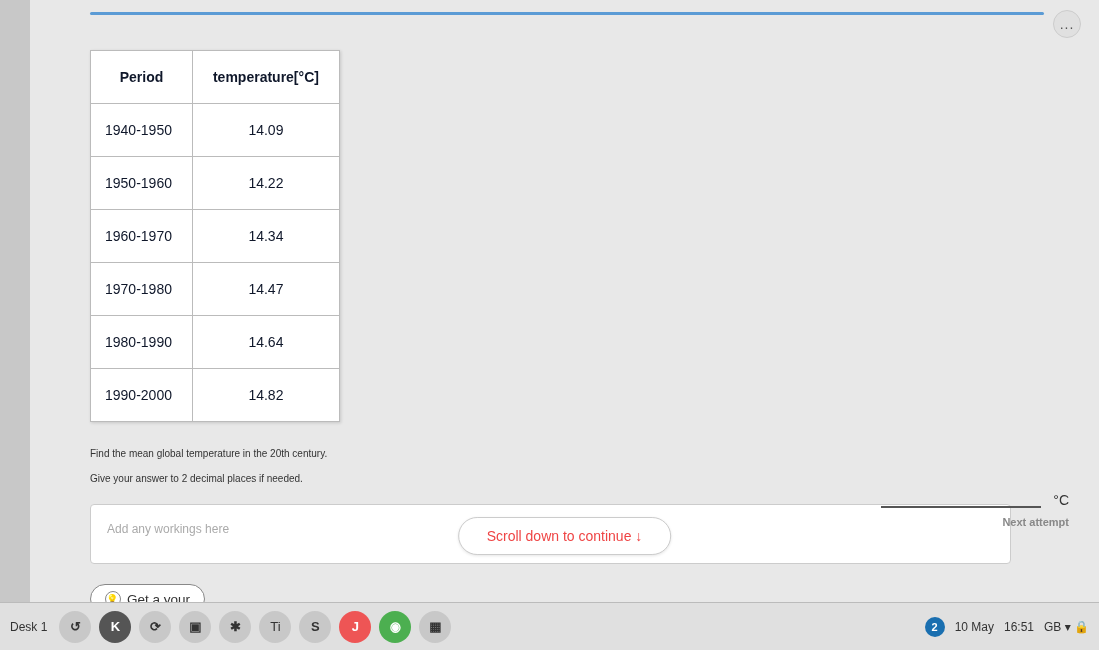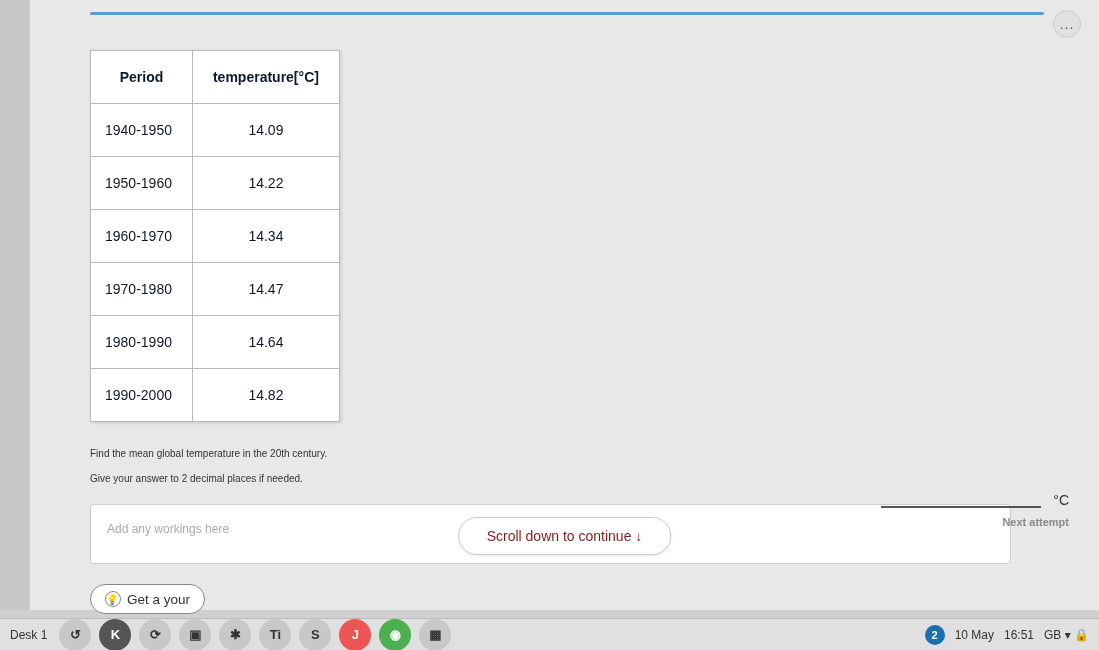--- a/index.html
+++ b/index.html
@@ -138,21 +138,21 @@
     .scroll-btn {
       position: absolute;
       bottom: 55px;
       left: 50%;
       transform: translateX(-50%);
       background: white;
       border: 1.5px solid #ccc;
       border-radius: 24px;
       padding: 10px 28px;
       font-size: 14px;
-      color: #7f1d1d;
+      color: #ef4444;
       cursor: pointer;
       display: flex;
       align-items: center;
       gap: 6px;
       box-shadow: 0 1px 3px rgba(0,0,0,0.1);
     }
 
     
     .three-dots {
       position: absolute;
@@ -171,21 +171,21 @@
       color: #555;
       letter-spacing: 1px;
     }
 
     
     .taskbar {
       position: absolute;
       bottom: 0;
       left: 0;
       right: 0;
-      height: 32px;
+      height: 48px;
       background: #e0e0e0;
       border-top: 1px solid #bbb;
       display: flex;
       align-items: center;
       padding: 12px 10px;
       gap: 8px;
     }
 
     .taskbar-item {
       display: flex;
@@ -346,21 +346,21 @@
 </div>
 
 <div class="taskbar">
   <span class="desk-label">Desk 1</span>
 
   <div class="taskbar-item">↺</div>
   <div class="taskbar-item special">K</div>
   <div class="taskbar-item">⟳</div>
   <div class="taskbar-item">▣</div>
   <div class="taskbar-item">✱</div>
-  <div class="taskbar-item" style="font-weight:bold;">Ti</div>
+  <div class="taskbar-item" style="font-weight:normal;">Ti</div>
   <div class="taskbar-item">S</div>
   <div class="taskbar-item" style="background:#e55; color:white;">J</div>
   <div class="taskbar-item" style="background:#4CAF50; color:white;">◉</div>
   <div class="taskbar-item">▦</div>
 
   <div class="taskbar-right">
     <div class="taskbar-circle">2</div>
     <span>10 May</span>
     <span>16:51</span>
     <span>GB ▾ 🔒</span>

